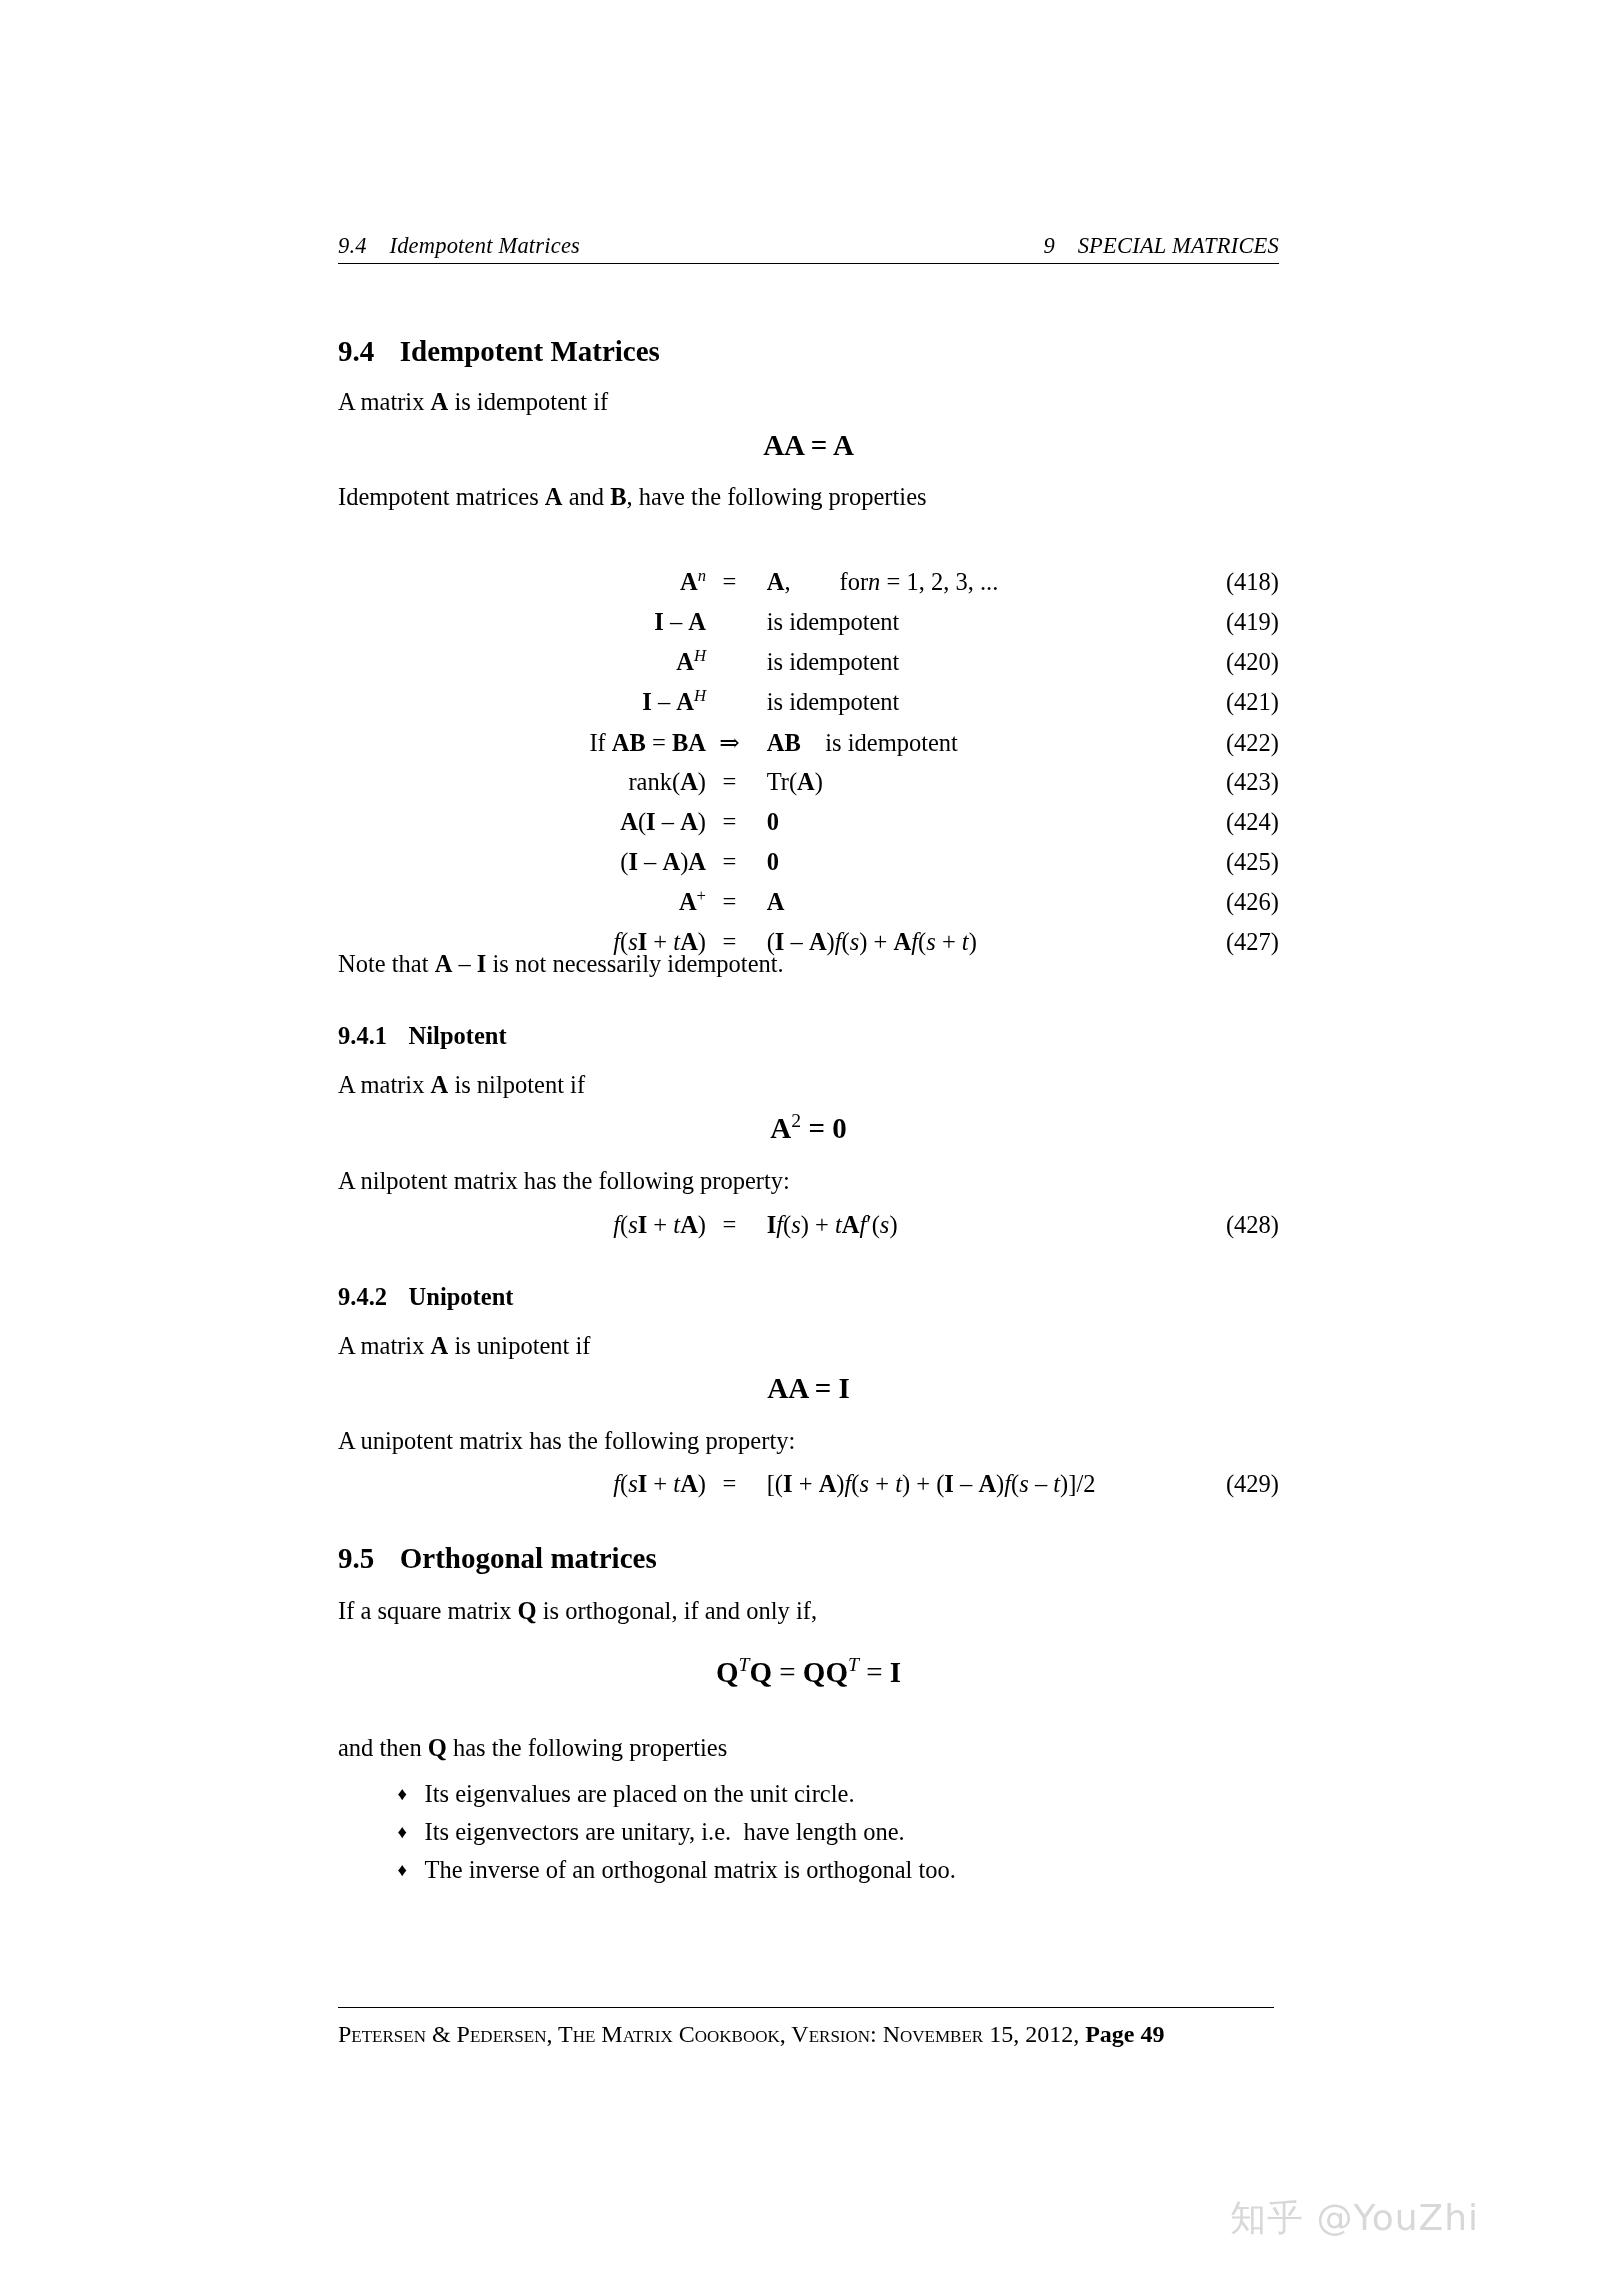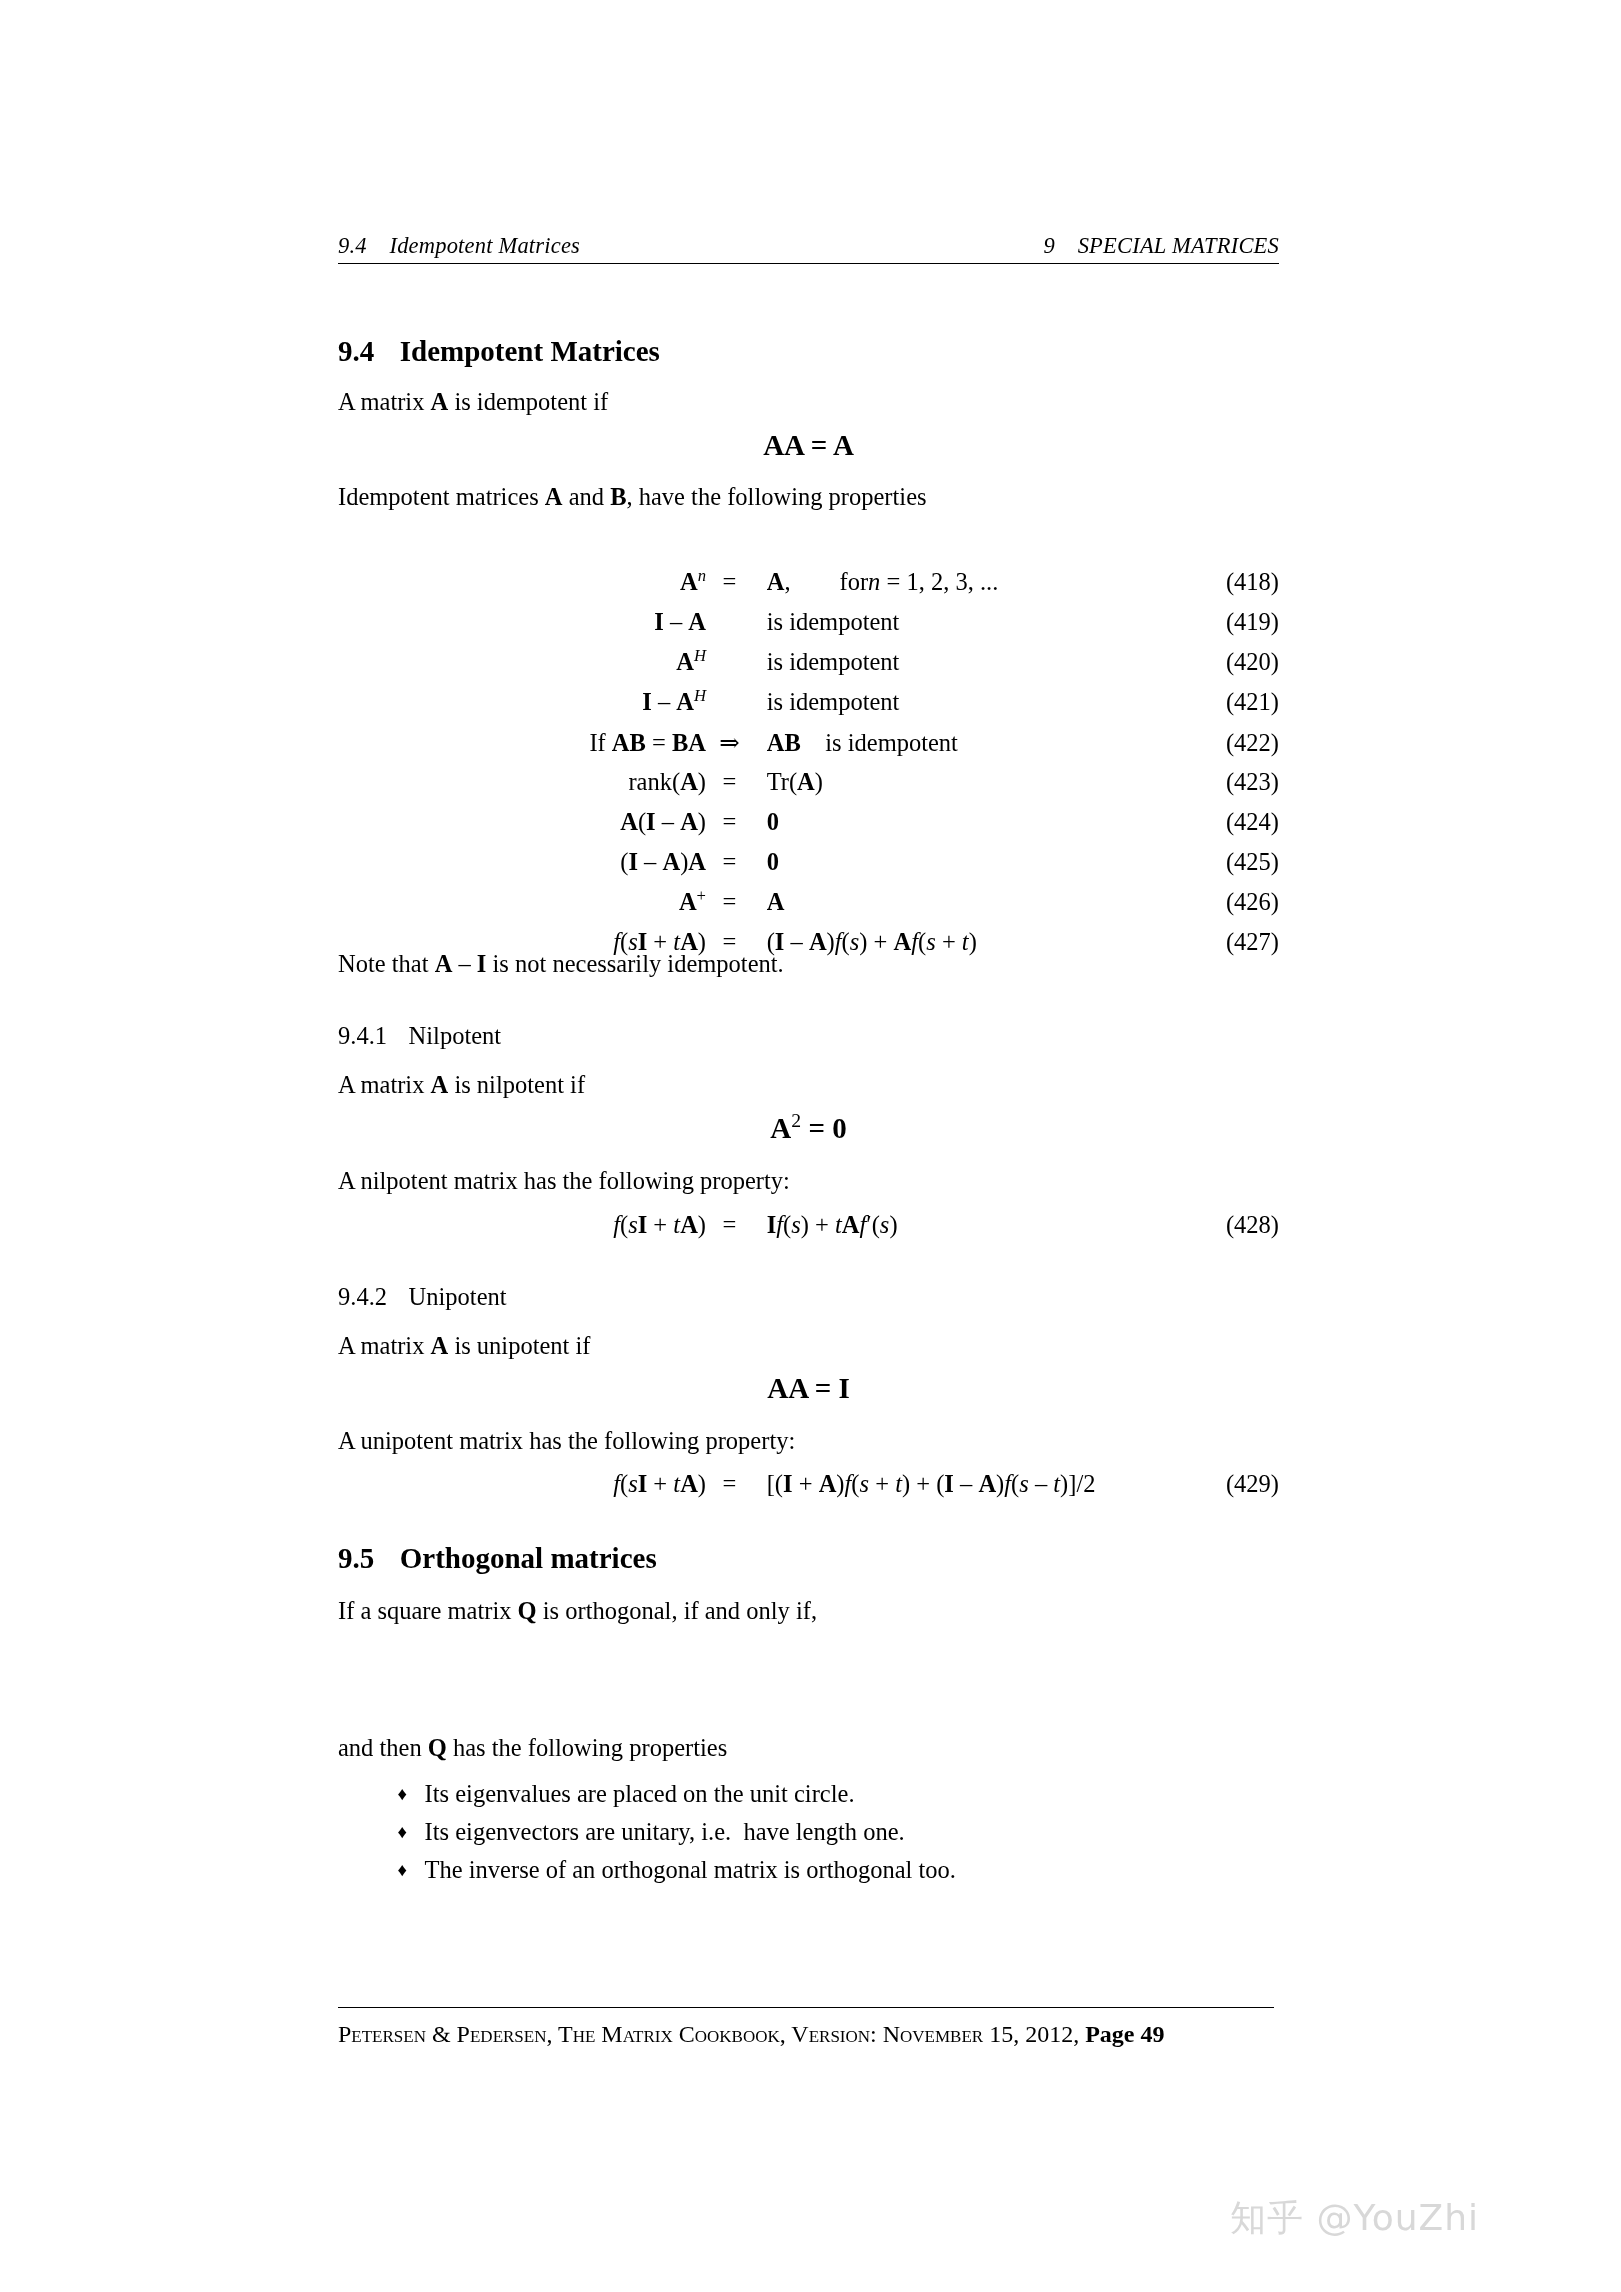--- a/index.html
+++ b/index.html
@@ -37,21 +37,21 @@
   .para{
     position:absolute; left:0; font-size:24.5px; line-height:1.25;
     white-space:pre;
   }
   .h2{
     position:absolute; left:0; font-size:29px; font-weight:bold;
     white-space:pre;
   }
   .h2 .num{ margin-right:25.5px; }
   .h3{
-    position:absolute; left:0; font-size:24.5px; font-weight:normal;
+    position:absolute; left:0; font-size:24.5px; font-weight:bold;
     white-space:pre;
   }
   .h3 .num{ margin-right:21.6px; }
 
   .bf{ font-weight:bold; }
   .it{ font-style:italic; }
   sup{ font-size:.68em; vertical-align:super; line-height:0; }
 
   
   .disp{
@@ -238,20 +238,21 @@
       <div class="rel">=</div>
       <div class="rhs">[(<span class="bf">I</span> + <span class="bf">A</span>)<span class="it">f</span>(<span class="it">s</span> + <span class="it">t</span>) + (<span class="bf">I</span> – <span class="bf">A</span>)<span class="it">f</span>(<span class="it">s</span> – <span class="it">t</span>)]/2</div>
       <div class="tag">(429)</div>
     </div>
   </div>
 
   <div class="h2" style="top:1542px;"><span class="num">9.5</span><span>Orthogonal matrices</span></div>
 
   <div class="para" style="top:1596px;"><span>If a square matrix </span><span class="bf">Q</span><span> is orthogonal, if and only if,</span></div>
 
+  <div class="disp" style="top:1656px;"><span class="bf">Q</span><sup class="it">T</sup><span class="bf">Q</span><span> = </span><span class="bf">Q</span><span class="bf">Q</span><sup class="it">T</sup><span> = </span><span class="bf">I</span></div>
 
   <div class="para" style="top:1733px;"><span>and then </span><span class="bf">Q</span><span> has the following properties</span></div>
 
   <div class="bullets" style="top:1780px;">
     <div class="blt">
       <div class="mark">♦</div>
       <div class="txt">Its eigenvalues are placed on the unit circle.</div>
     </div>
     <div class="blt">
       <div class="mark">♦</div>

